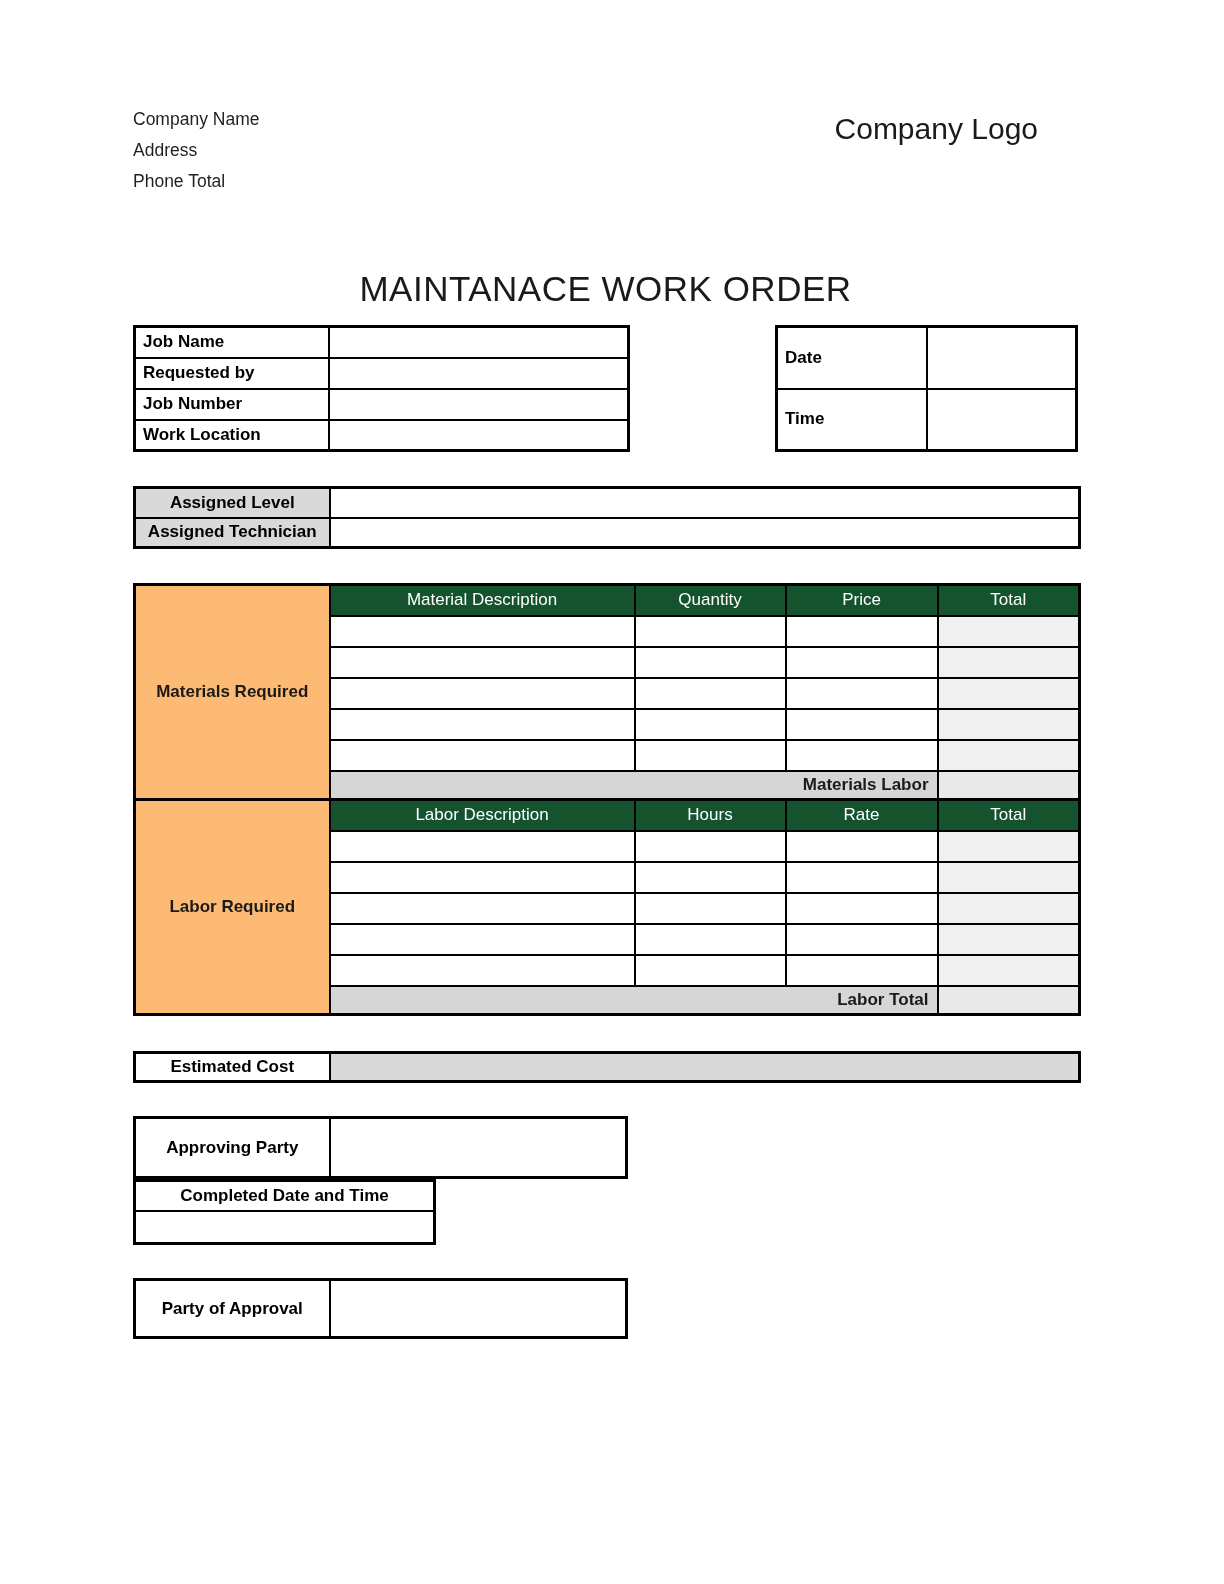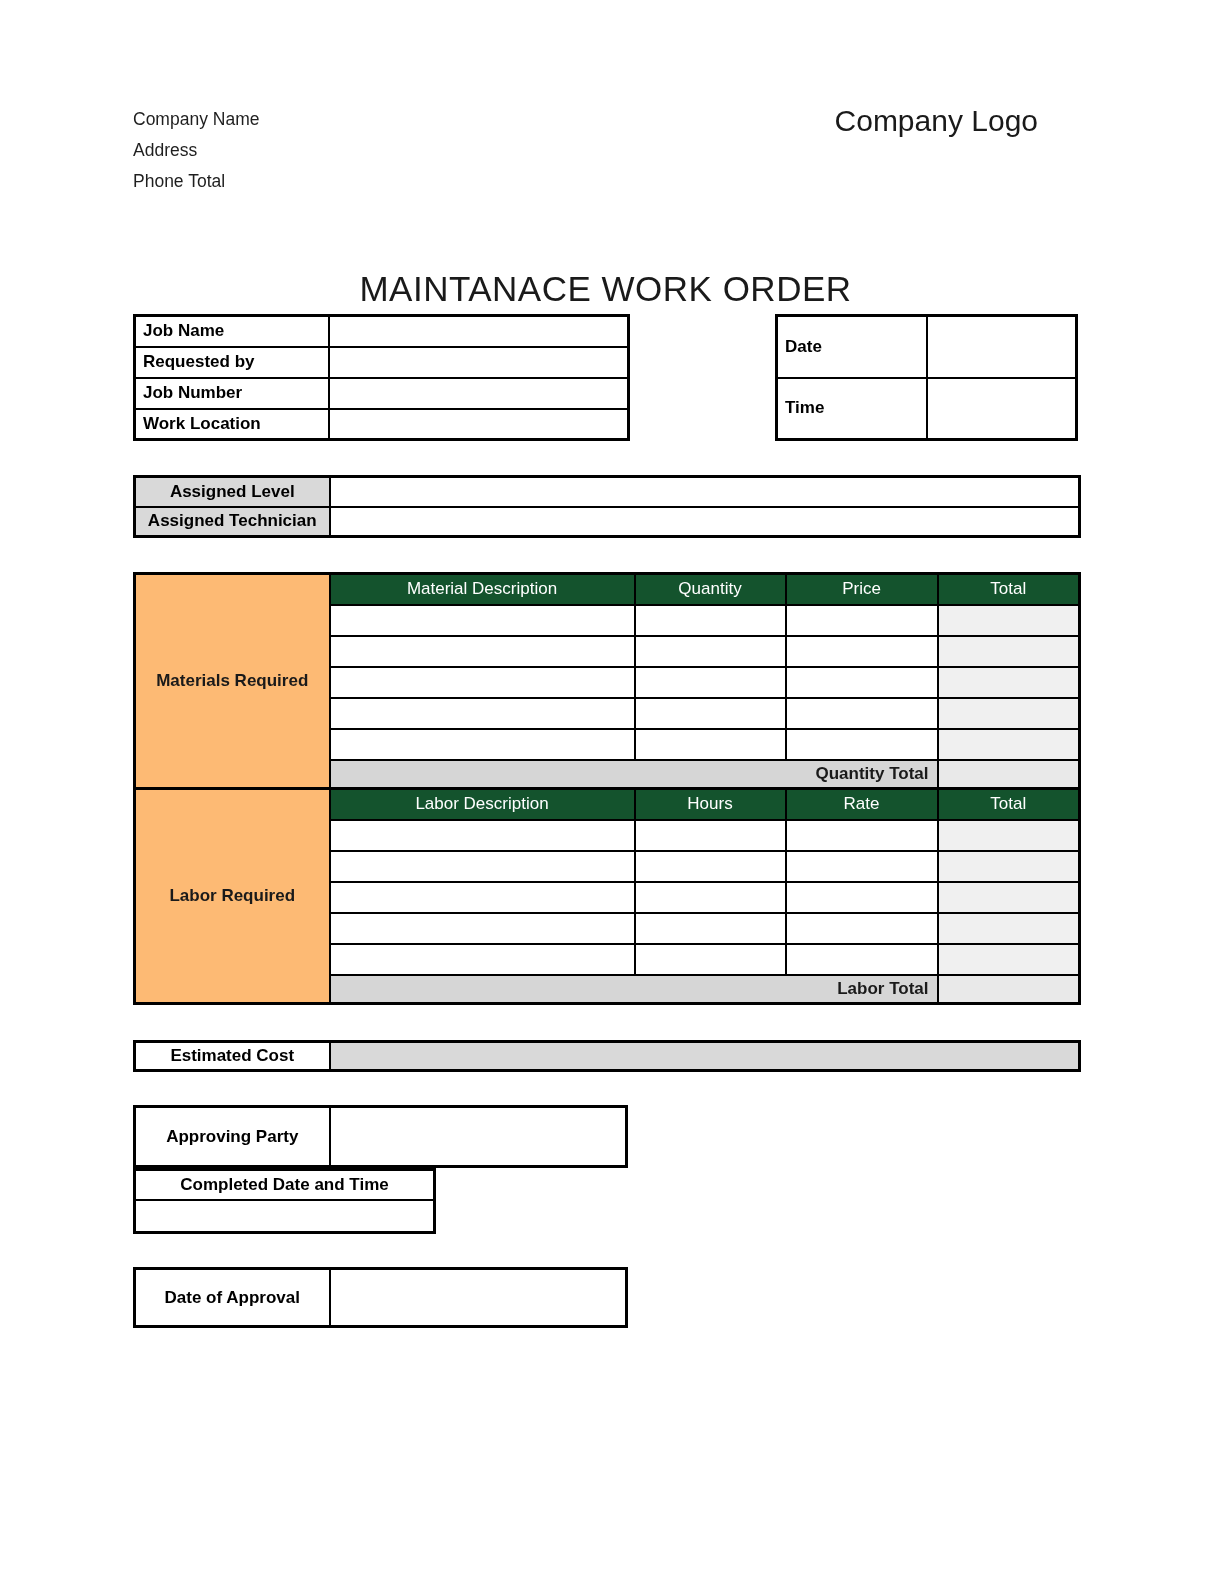--- a/index.html
+++ b/index.html
@@ -10,21 +10,21 @@
     background: #ffffff;
     font-family: "Liberation Sans", sans-serif;
     color: #1a1a1a;
     padding: 104px 146px 0 133px;
     position: relative;
   }
 
   
   .top-header { display: flex; justify-content: space-between; align-items: flex-start; }
   .company-block { font-size: 17.5px; line-height: 31px; font-weight: 400; color: #1f1f1f; }
-  .company-logo { font-size: 30px; font-weight: 400; color: #1a1a1a; margin-right: 40px; }
+  .company-logo { font-size: 30px; font-weight: 400; color: #1a1a1a; margin-top: 8px; margin-right: 40px; }
 
   .doc-title {
     text-align: center;
     font-size: 35px;
     font-weight: 400;
     color: #1a1a1a;
     margin-top: 72px;
     letter-spacing: 0.5px;
   }
 
@@ -34,21 +34,21 @@
   .bordered td { border: 2px solid #000; }
   .bordered { border: 3px solid #000; }
 
   .lbl { font-weight: 700; color: #000; }
   .lbl-left { padding-left: 7px; text-align: left; }
   .lbl-center { text-align: center; }
   .gray { background: #d9d9d9; }
   .fill { background: #ffffff; }
 
   
-  .job-section { display: flex; justify-content: space-between; margin-top: 5px; }
+  .job-section { display: flex; justify-content: space-between; margin-top: 16px; }
   .job-table { width: 494px; }
   .job-table tr { height: 31px; }
   .sched-table { width: 300px; }
   .sched-table tr { height: 31px; }
 
   
   .wd-table { width: 945px; margin-top: 64px; }
   .wd-table tr { height: 90px; }
 
   
@@ -213,21 +213,21 @@
           <td class="fill"></td>
           <td class="total-col"></td>
         </tr>
     <tr class="data">
           <td class="fill"></td>
           <td class="fill"></td>
           <td class="fill"></td>
           <td class="total-col"></td>
         </tr>
     <tr class="total">
-      <td class="total-label-cell" colspan="3">Quantity Total</td>
+      <td class="total-label-cell" colspan="3">Materials Labor</td>
       <td class="total-val-cell"></td>
     </tr>
 
     <tr class="hdr split">
       <td class="section-cell" rowspan="7">Labor Required</td>
       <td class="hdr-cell">Labor Description</td>
       <td class="hdr-cell">Hours</td>
       <td class="hdr-cell">Rate</td>
       <td class="hdr-cell">Total</td>
     </tr>
@@ -310,19 +310,19 @@
       </table>
   </div>
 
   <table class="doa-table bordered">
     <colgroup>
         <col style="width:195px">
         <col style="width:297px">
       </colgroup>
     <tbody>
         <tr>
-      <td class="lbl lbl-center">Date of Approval</td>
+      <td class="lbl lbl-center">Party of Approval</td>
       <td class="fill"></td>
     </tr>
   </tbody>
     </table>
 
 </div>
 
 </body></html>

